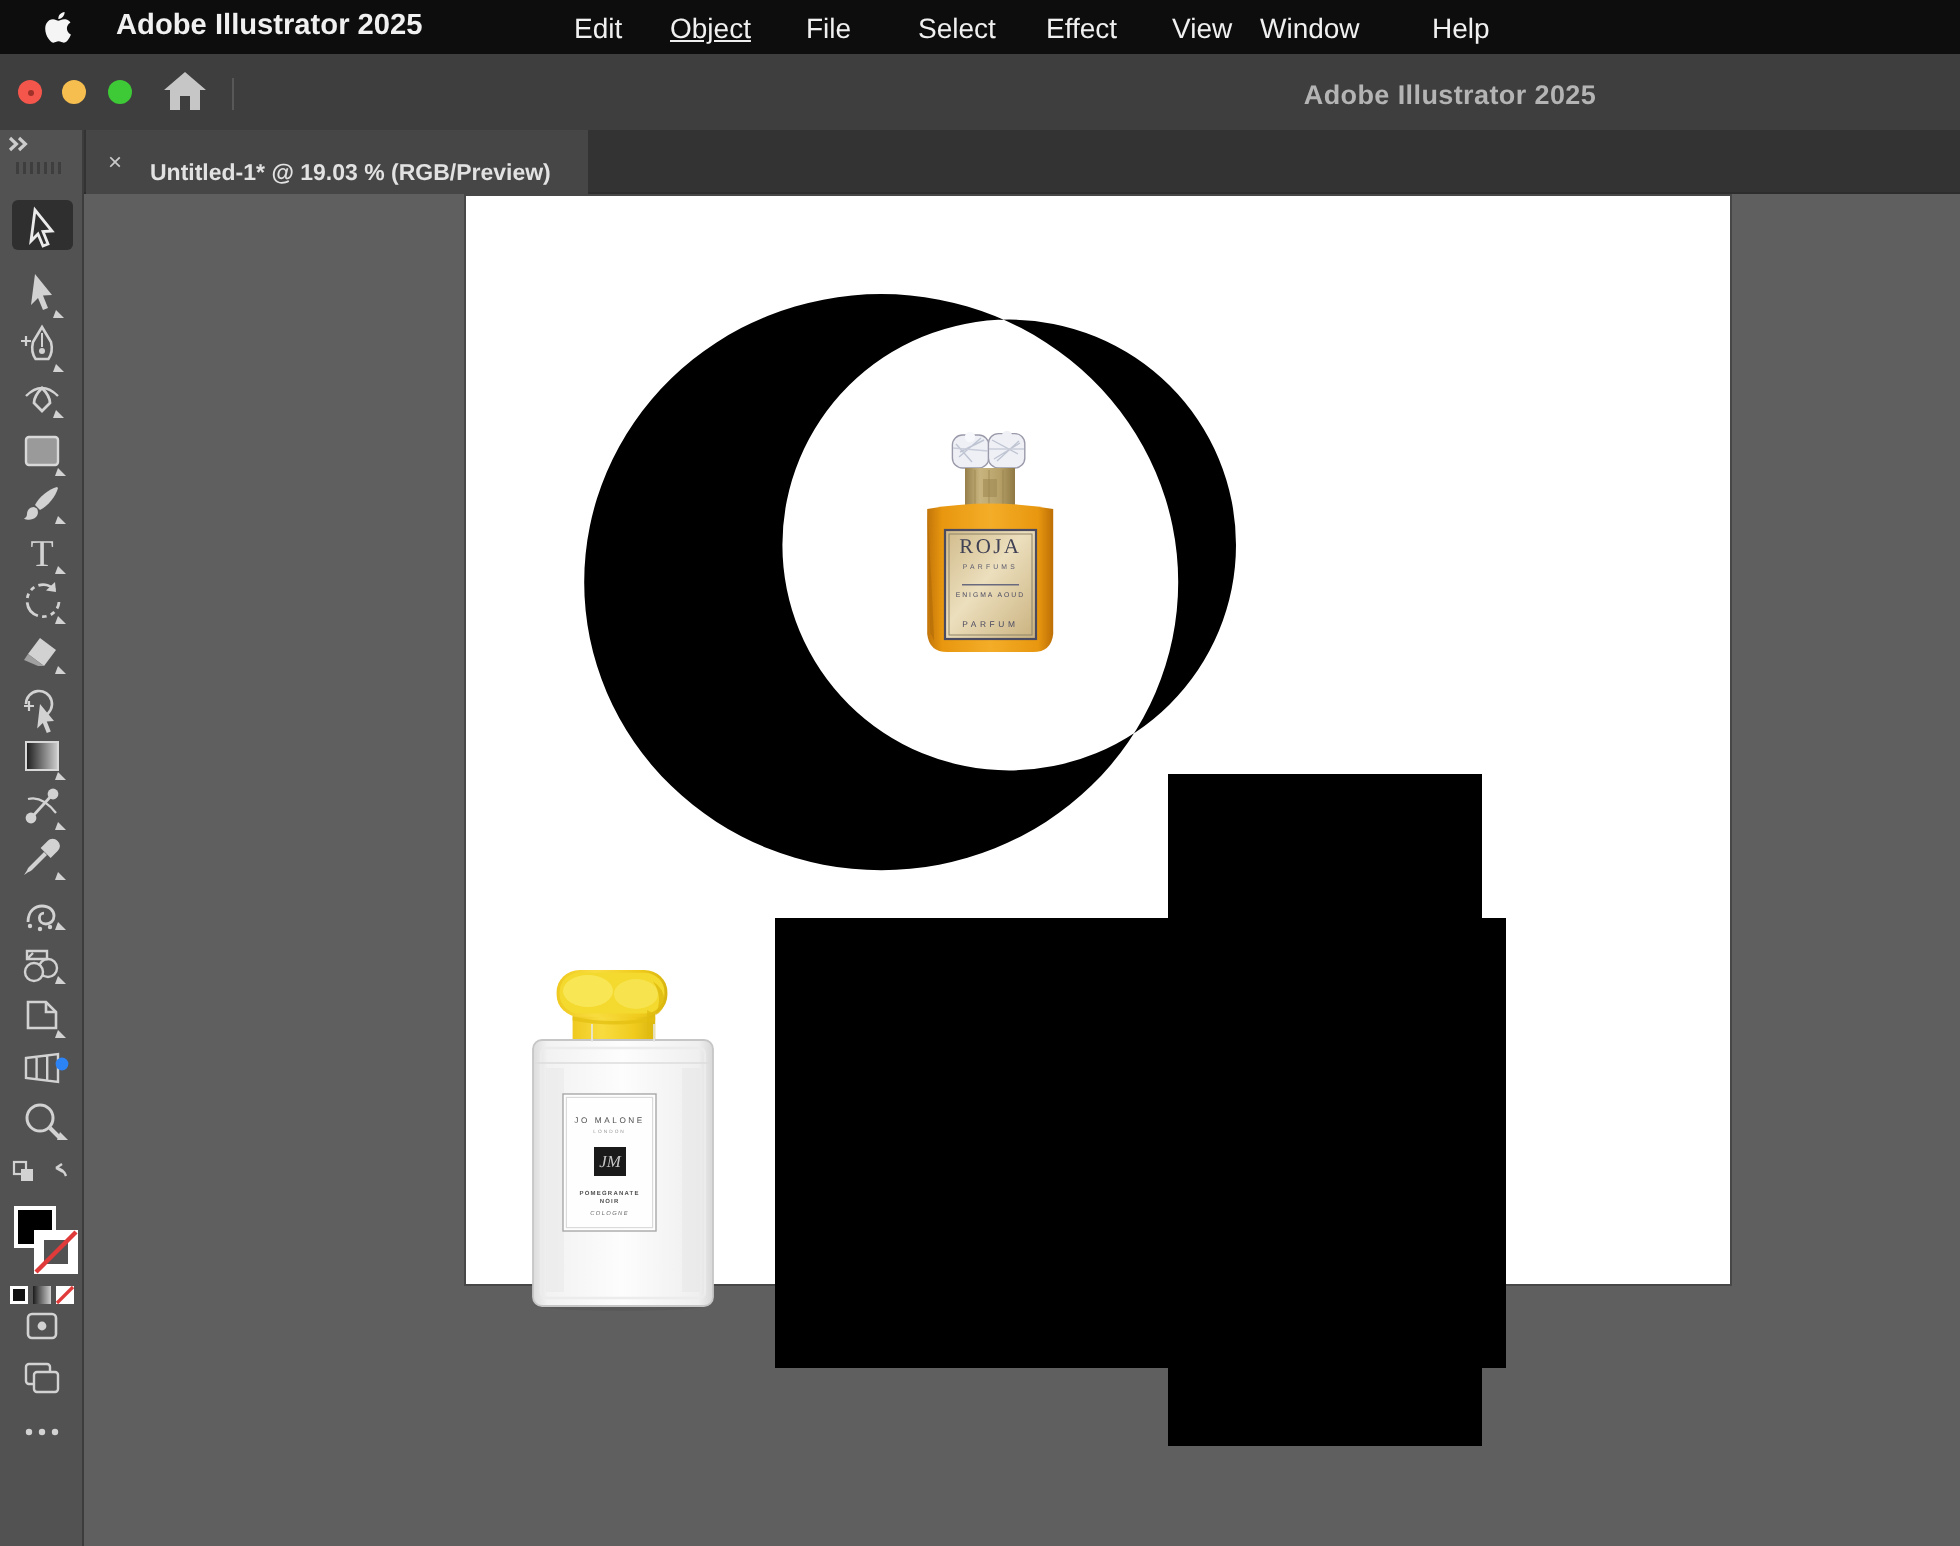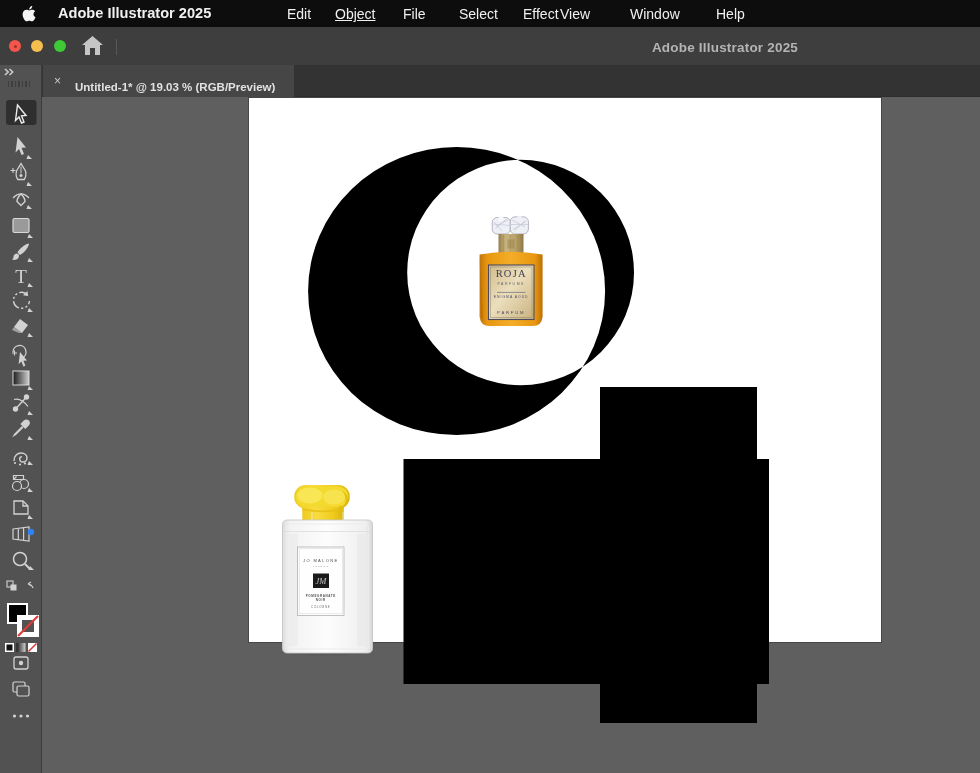--- a/index.html
+++ b/index.html
@@ -11,38 +11,38 @@
   #titlebar { position:absolute; left:0; top:27px; width:980px; height:38px; background:#3e3e3e; }
   .tl { position:absolute; top:13px; width:12px; height:12px; border-radius:50%; }
   #ttext { position:absolute; top:40px; left:560px; width:330px; text-align:center;
     color:#b4b4b4; font-size:13.5px; font-weight:bold; letter-spacing:0.2px; }
   #tabbar { position:absolute; left:0; top:65px; width:980px; height:32px; background:#333333; border-bottom:1px solid #2d2d2d; }
   #tab { position:absolute; left:43px; top:65px; width:251px; height:32px; background:#464646;
     color:#e2e2e2; font-size:11.5px; font-weight:bold; }
   #toolbar { position:absolute; left:0; top:65px; width:42px; height:708px; background:#525252;
     border-right:1px solid #3c3c3c; }
   #canvas { position:absolute; left:43px; top:97px; width:937px; height:676px; background:#5f5f5f; }
-  #artboard { position:absolute; left:206px; top:1px; width:632px; height:544px; background:#ffffff;
+  #artboard { position:absolute; left:190px; top:1px; width:632px; height:544px; background:#ffffff;
     box-shadow:0 0 0 1px rgba(0,0,0,0.25); }
 </style>
 </head>
 <body>
 
 <div id="menubar">
   <svg class="it" style="left:22px; top:6px;" width="14" height="15.5" viewBox="0 0 15 17">
     <path fill="#f5f5f5" d="M12.4 9.0c0-2.2 1.8-3.2 1.9-3.3-1-1.5-2.6-1.7-3.2-1.7-1.4-.1-2.7.8-3.4.8-.7 0-1.8-.8-2.9-.8C3.3 4 1.9 4.9 1.2 6.2c-1.5 2.6-.4 6.4 1.1 8.5.7 1 1.6 2.2 2.7 2.1 1.1 0 1.5-.7 2.8-.7 1.3 0 1.7.7 2.9.7 1.2 0 2-1 2.7-2.1.8-1.2 1.2-2.4 1.2-2.4s-2.2-.9-2.2-3.3zM10.2 2.6c.6-.7 1-1.7.9-2.6-.9 0-1.9.6-2.5 1.3-.6.6-1 1.6-.9 2.5 1 .1 1.9-.5 2.5-1.2z"></path>
   </svg>
   <div class="it" style="left:58px; top:5px; font-weight:bold; font-size:14.6px;">Adobe Illustrator 2025</div>
   <div class="it" style="left:255px;margin-top:28px;">File</div>
   <div class="it" style="left:287px;text-align:right;">Edit</div>
   <div class="it" style="left:335px;text-decoration:underline;">Object</div>
   <div class="it" style="left:403px;">File</div>
   <div class="it" style="left:459px;">Select</div>
   <div class="it" style="left:523px;text-align:right;">Effect</div>
-  <div class="it" style="left:560px;">View</div>
+  <div class="it" style="left:586px;">View</div>
   <div class="it" style="left:630px;">Window</div>
   <div class="it" style="left:716px;">Help</div>
 </div>
 
 <div id="titlebar">
   <div class="tl" style="left:9px;  background:#f4564c;"></div>
   <div style="position:absolute;left:13.5px;top:17.5px;width:3px;height:3px;border-radius:50%;background:#a03129;"></div>
   <div class="tl" style="left:31px; background:#f6be4f;"></div>
   <div class="tl" style="left:54px; background:#3ec936;"></div>
   <svg style="position:absolute;left:81px;top:8px;" width="23" height="21" viewBox="0 0 23 21">

